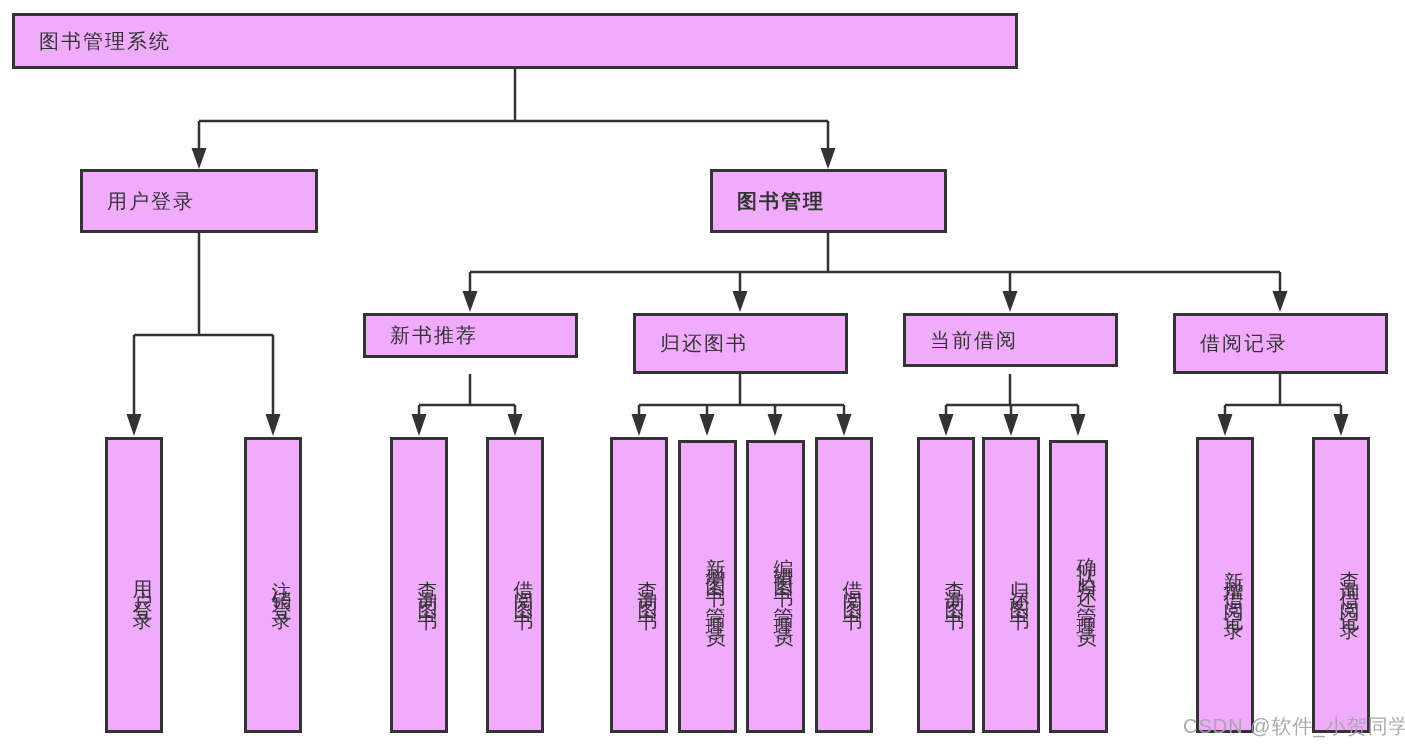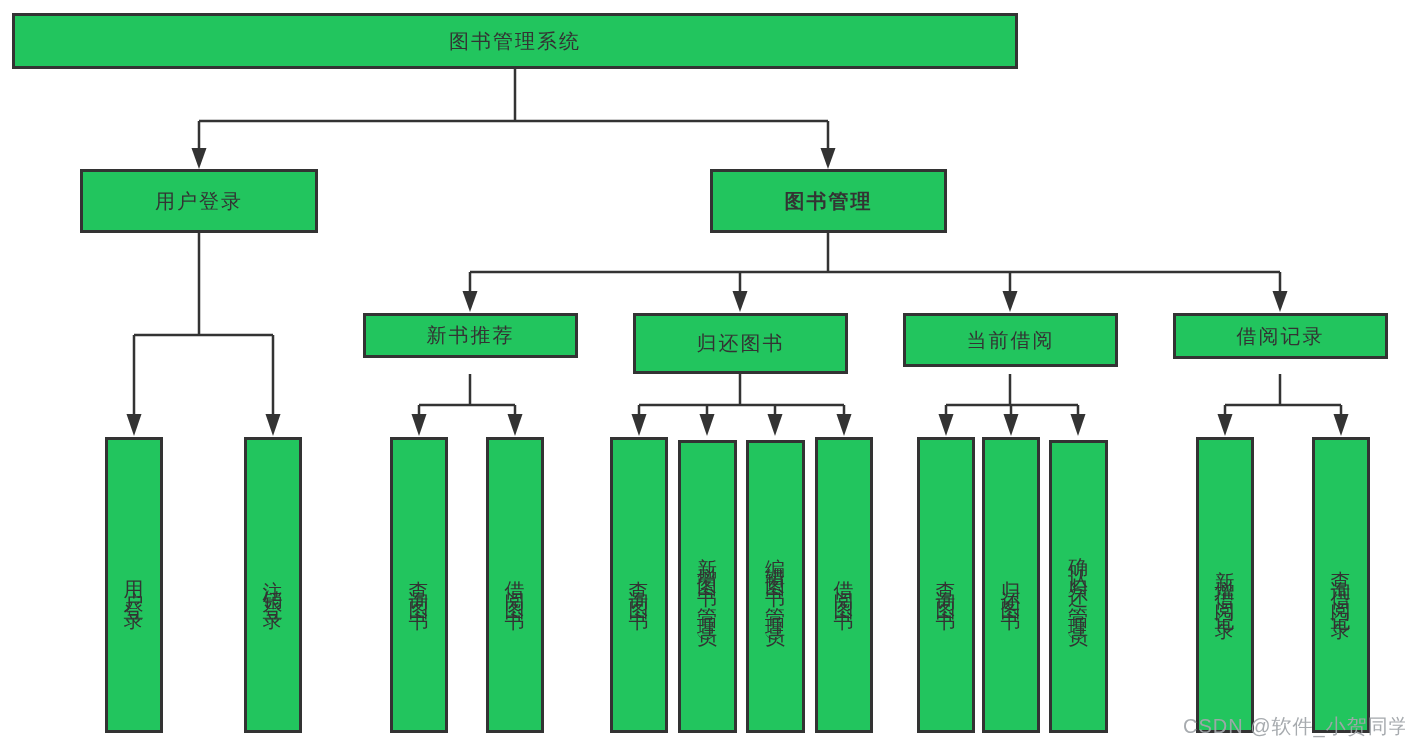--- a/index.html
+++ b/index.html
@@ -21,25 +21,26 @@
     left: 0;
     top: 0;
     width: 1405px;
     height: 747px;
     z-index: 1;
   }
   .box {
     position: absolute;
     box-sizing: border-box;
     border: 3px solid #333333;
-    background: #22c55e;
+    background: #f0abfc;
     display: flex;
     align-items: center;
-    justify-content: center;
+    justify-content: flex-start;
     z-index: 2;
+    padding-left: 24px;
   }
   .hbox span {
     font-size: 20px;
     letter-spacing: 2px;
     white-space: nowrap;
   }
   .vbox span {
     writing-mode: vertical-rl;
     text-orientation: mixed;
     font-size: 20px;
@@ -119,21 +120,21 @@
 
   <div class="box hbox" style="left:363px; top:313px; width:215px; height:45px;">
     <span>新书推荐</span>
   </div>
   <div class="box hbox" style="left:633px; top:313px; width:215px; height:61px;">
     <span>归还图书</span>
   </div>
   <div class="box hbox" style="left:903px; top:313px; width:215px; height:54px;">
     <span>当前借阅</span>
   </div>
-  <div class="box hbox" style="left:1173px; top:313px; width:215px; height:46px;">
+  <div class="box hbox" style="left:1173px; top:313px; width:215px; height:61px;">
     <span>借阅记录</span>
   </div>
 
   <div class="box vbox" style="left:105px; top:437px; width:58px; height:296px;">
     <span>用户登录</span>
   </div>
   <div class="box vbox" style="left:244px; top:437px; width:58px; height:296px;">
     <span>注销登录</span>
   </div>
 

